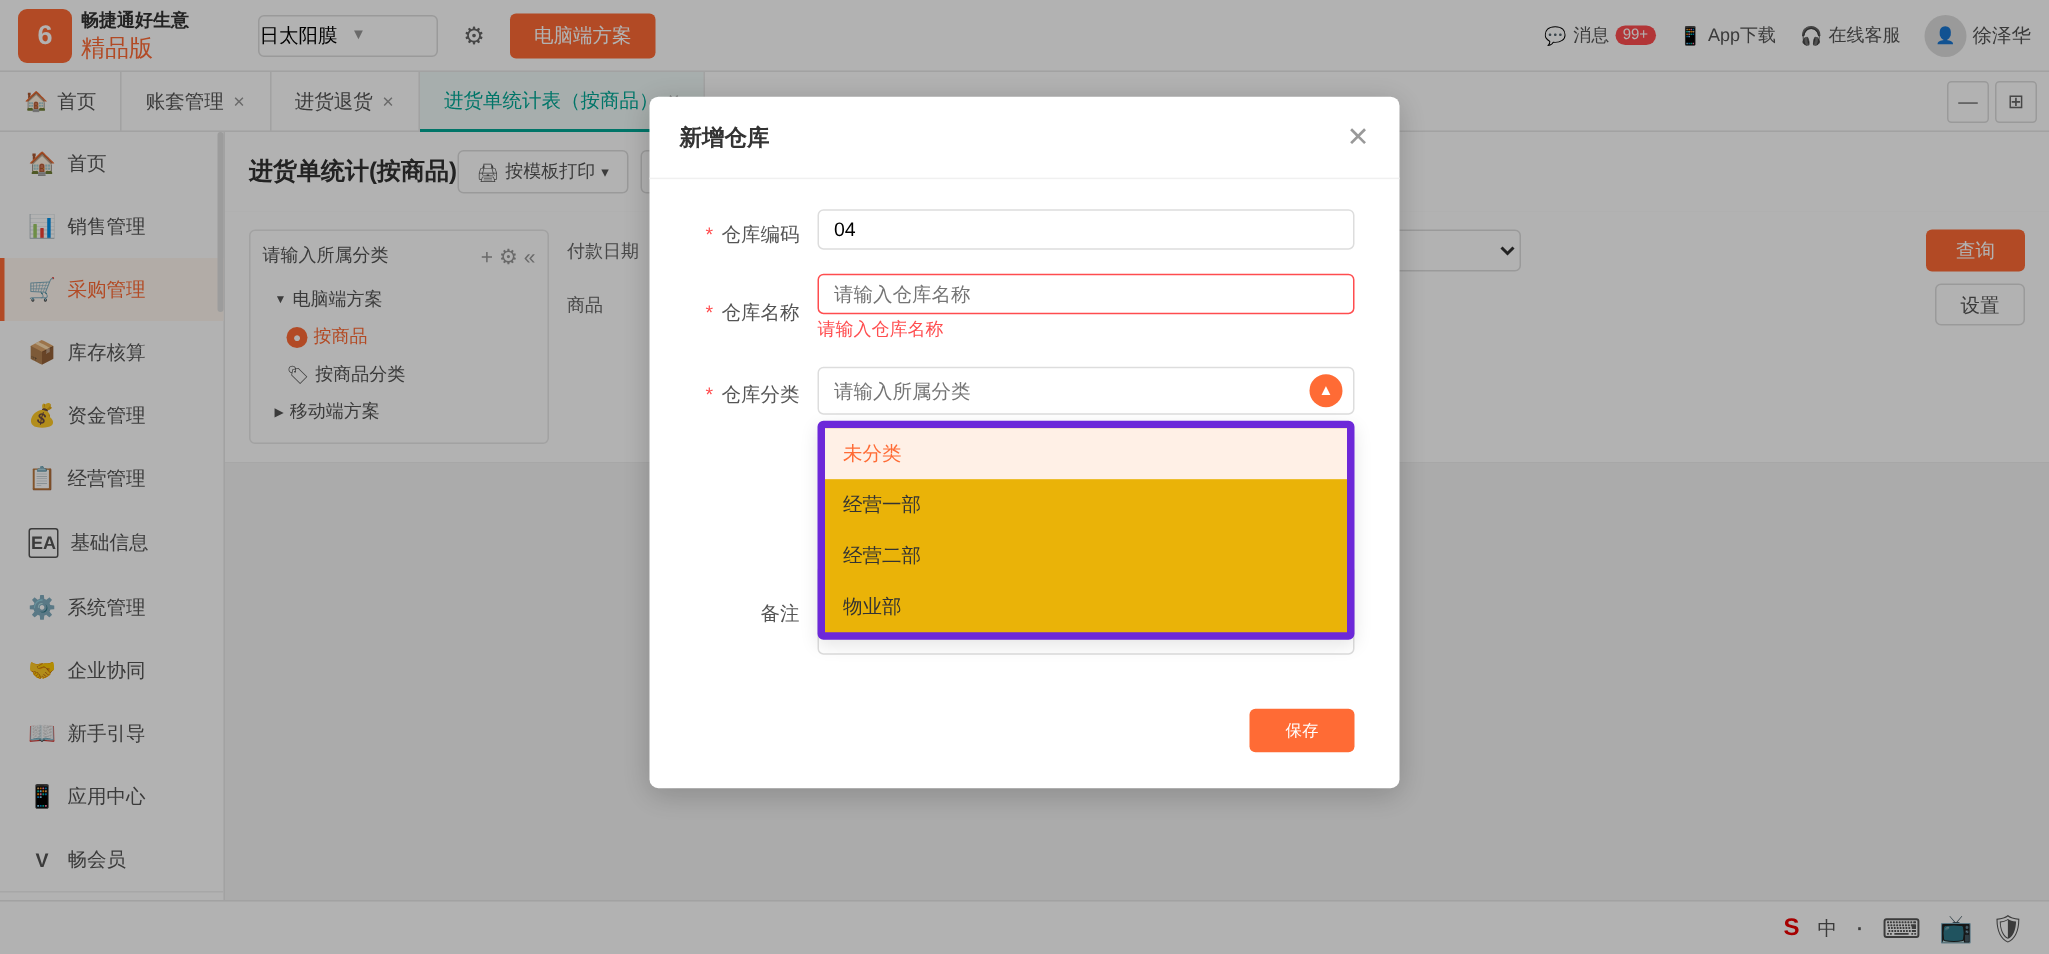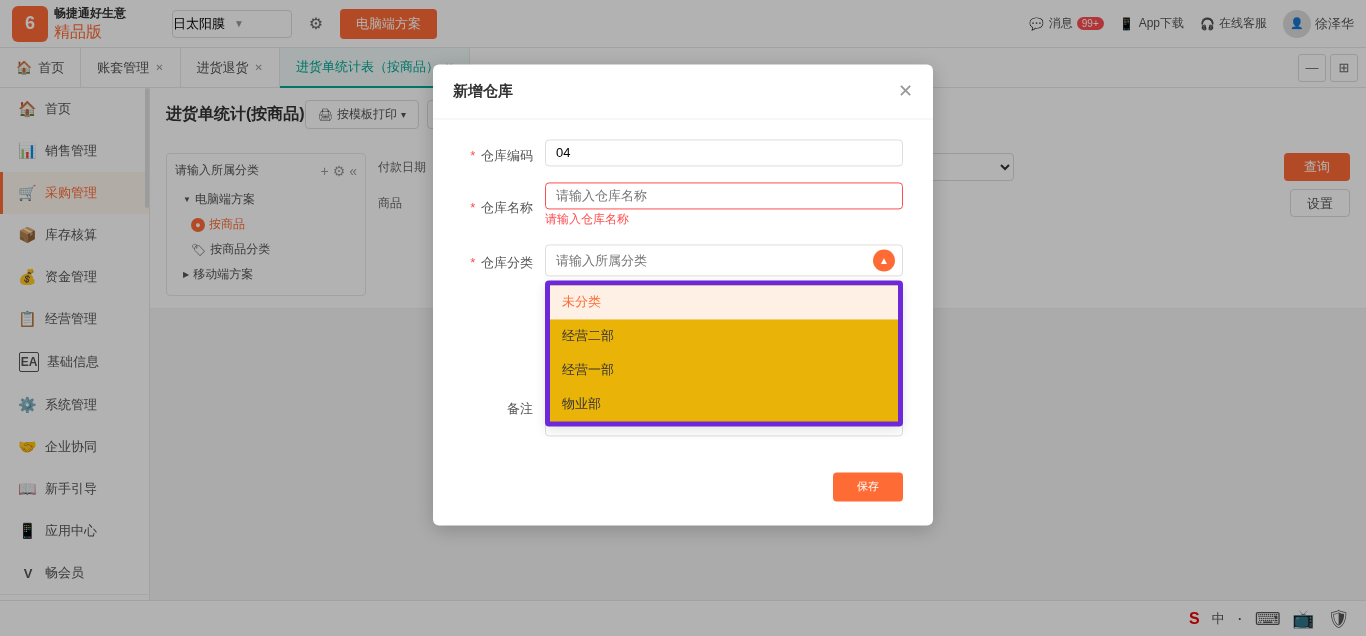--- a/index.html
+++ b/index.html
@@ -536,22 +536,22 @@
       <span class="form-label">
         <span class="required">*</span>
         <span>仓库分类</span>
       </span>
       <div class="select-wrap">
         <input class="select-input" type="text" placeholder="请输入所属分类" style="">
         <div class="select-icon">▲</div>
         
         <div class="dropdown-list">
           <div class="dropdown-item selected">未分类</div>
+          <div class="dropdown-item">经营一部</div>
           <div class="dropdown-item">经营二部</div>
-          <div class="dropdown-item">经营一部</div>
           <div class="dropdown-item">物业部</div>
         </div>
       </div>
     </div>
 
     <div class="form-row" style="margin-top:100px;">
       <span class="form-label">备注</span>
       <textarea class="textarea-control" style=""></textarea>
     </div>
   </div>

